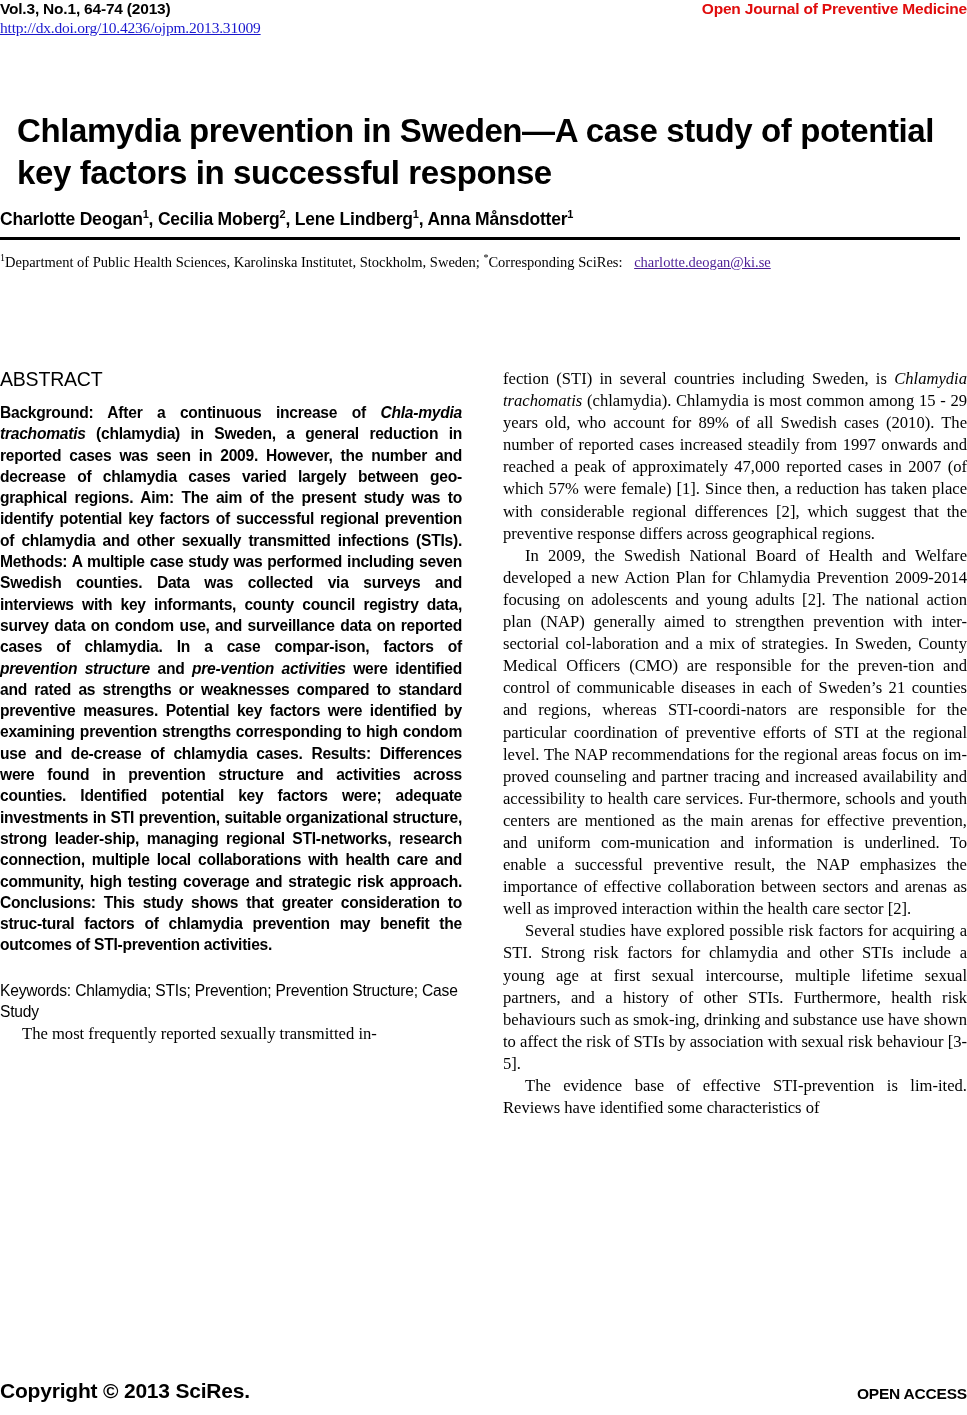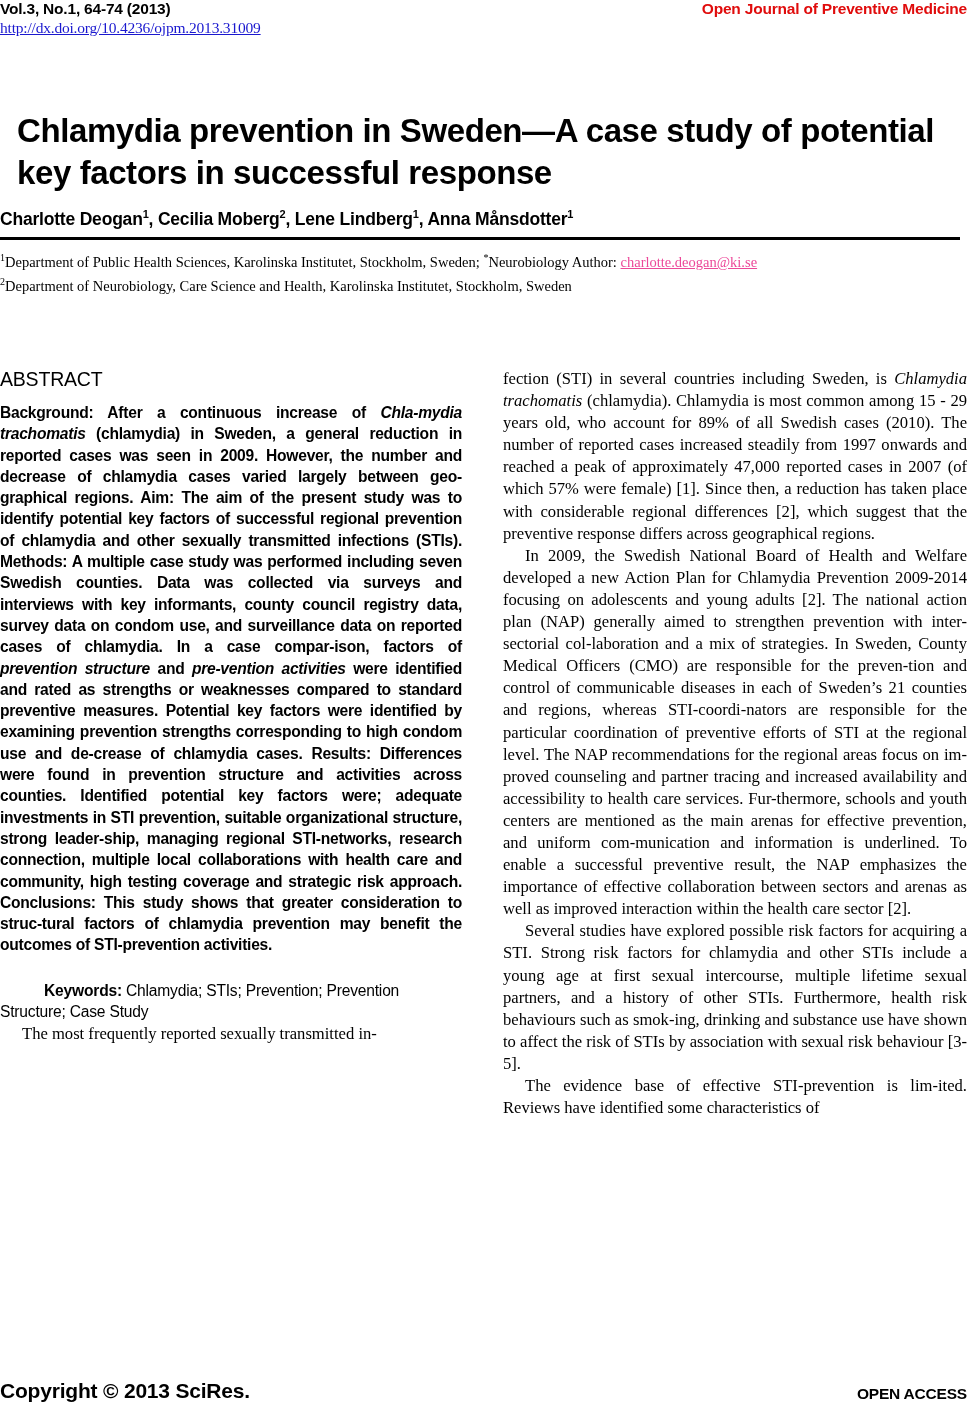--- a/index.html
+++ b/index.html
@@ -104,22 +104,23 @@
   .affils {
     position: absolute;
     left: 0px;
     top: 248px;
     width: 962px;
     font-size: 14.5px;
     line-height: 19px;
   }
   .affils sup { font-size: 10px; vertical-align: super; }
   .affils a, .mail {
-    color: #ec4899;
+    color: #4c1d95;
     text-decoration: underline;
+    margin-left: 8px;
   }
 
   .received {
     position: absolute;
     left: 0px;
     top: 311px;
     font-size: 14.5px;
   }
 
   
@@ -154,21 +155,21 @@
   }
   .abstract-body i { font-style: italic; }
 
   .keywords {
     font-family: "Liberation Sans", "DejaVu Sans", sans-serif;
     font-size: 15.6px;
     line-height: 21.5px;
     margin: 24px 0 0 0;
     letter-spacing: -0.2px;
   }
-  .keywords b { font-weight: bold; margin-left: 44px; }
+  .keywords b { font-weight: normal; }
 
   h2.bg {
     font-family: "Liberation Sans", "DejaVu Sans", sans-serif;
     font-weight: bold;
     font-size: 19.5px;
     margin: 40px 0 9px 0;
     letter-spacing: -0.2px;
   }
 
   p.body {
@@ -219,25 +220,22 @@
 
   <div class="authors">
     <span id="authors-slot">Charlotte Deogan<sup>1</sup>, Cecilia Moberg<sup>2</sup>, Lene Lindberg<sup>1</sup>, Anna Månsdotter<sup>1</sup></span>
   </div>
 
   <div class="rule-thick"></div>
 
   <div class="affils">
     <div>
       <sup>1</sup><span>Department of Public Health Sciences, Karolinska Institutet, Stockholm, Sweden;</span>
-      <sup>*</sup><span>Neurobiology Author:</span>
+      <sup>*</sup><span>Corresponding SciRes:</span>
       <a class="mail" href="#">charlotte.deogan@ki.se</a>
-    </div>
-    <div>
-      <sup>2</sup><span>Department of Neurobiology, Care Science and Health, Karolinska Institutet, Stockholm, Sweden</span>
     </div>
   </div>
 
 
   <div class="col-left">
     <h2 class="sec">ABSTRACT</h2>
     <p class="abstract-body">
       <span>Background: After a continuous increase of </span><i>Chla-mydia trachomatis</i><span> (chlamydia) in Sweden, a general reduction in reported cases was seen in 2009. However, the number and decrease of chlamydia cases varied largely between geo-graphical regions. Aim: The aim of the present study was to identify potential key factors of successful regional prevention of chlamydia and other sexually transmitted infections (STIs). Methods: A multiple case study was performed including seven Swedish counties. Data was collected via surveys and interviews with key informants, county council registry data, survey data on condom use, and surveillance data on reported cases of chlamydia. In a case compar-ison, factors of </span><i>prevention structure</i><span> and </span><i>pre-vention activities</i><span> were identified and rated as strengths or weaknesses compared to standard preventive measures. Potential key factors were identified by examining prevention strengths corresponding to high condom use and de-crease of chlamydia cases. Results: Differences were found in prevention structure and activities across counties. Identified potential key factors were; adequate investments in STI prevention, suitable organizational structure, strong leader-ship, managing regional STI-networks, research connection, multiple local collaborations with health care and community, high testing coverage and strategic risk approach. Conclusions: This study shows that greater consideration to struc-tural factors of chlamydia prevention may benefit the outcomes of STI-prevention activities.</span>
     </p>
 

